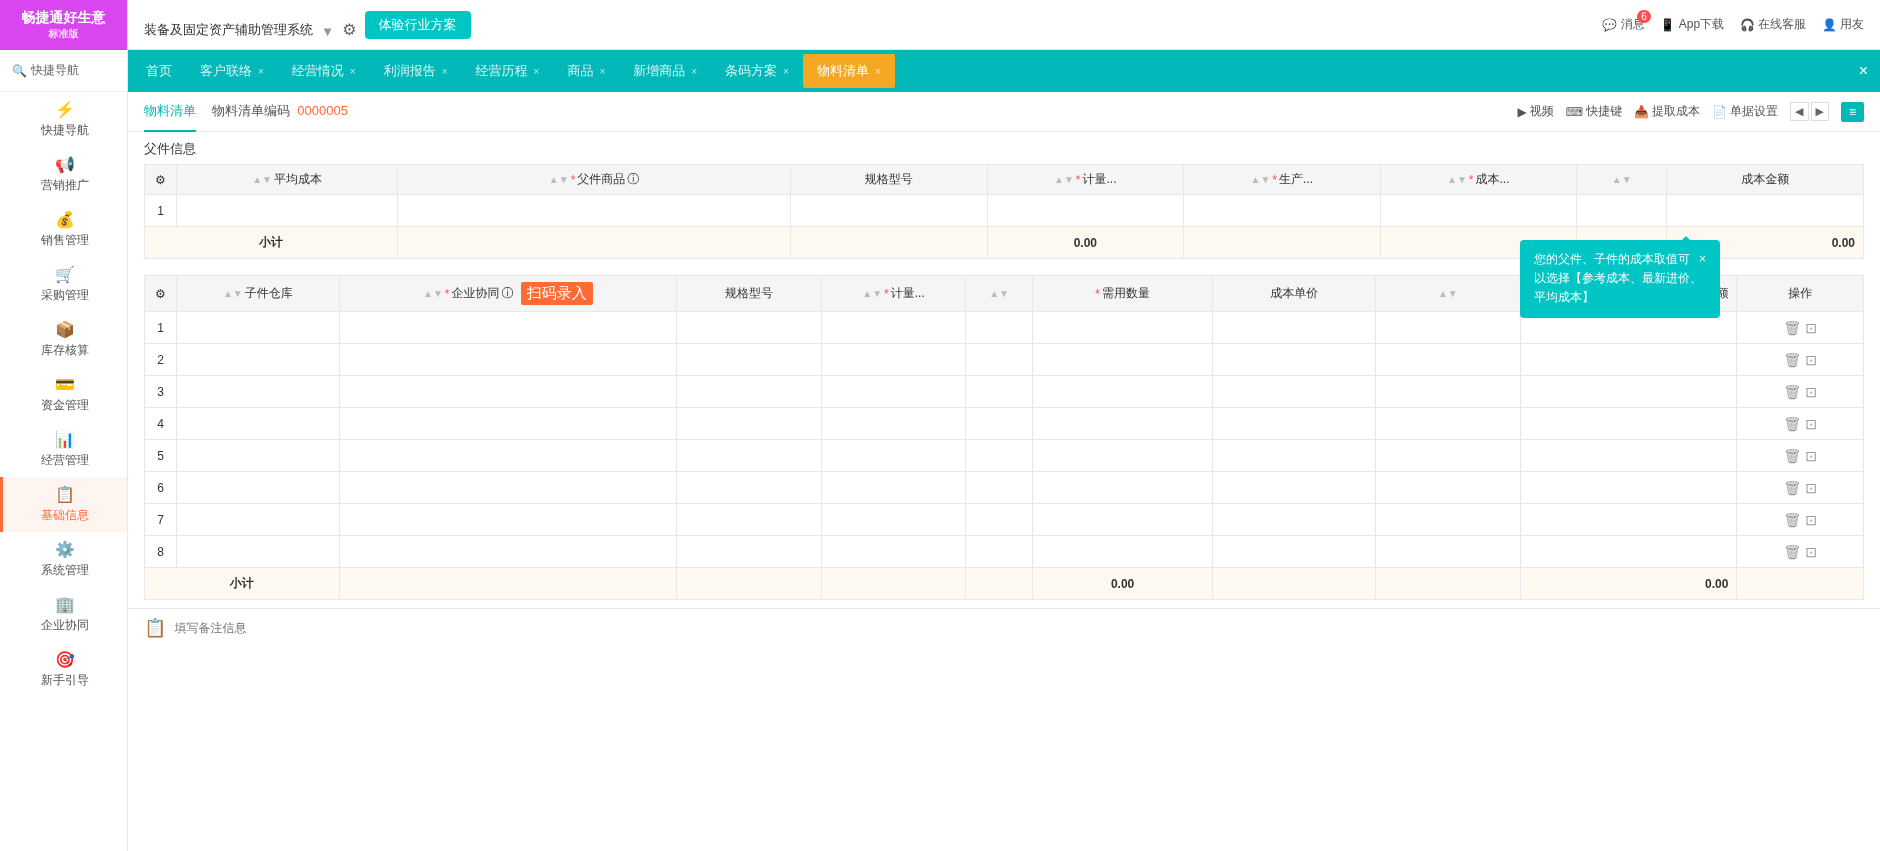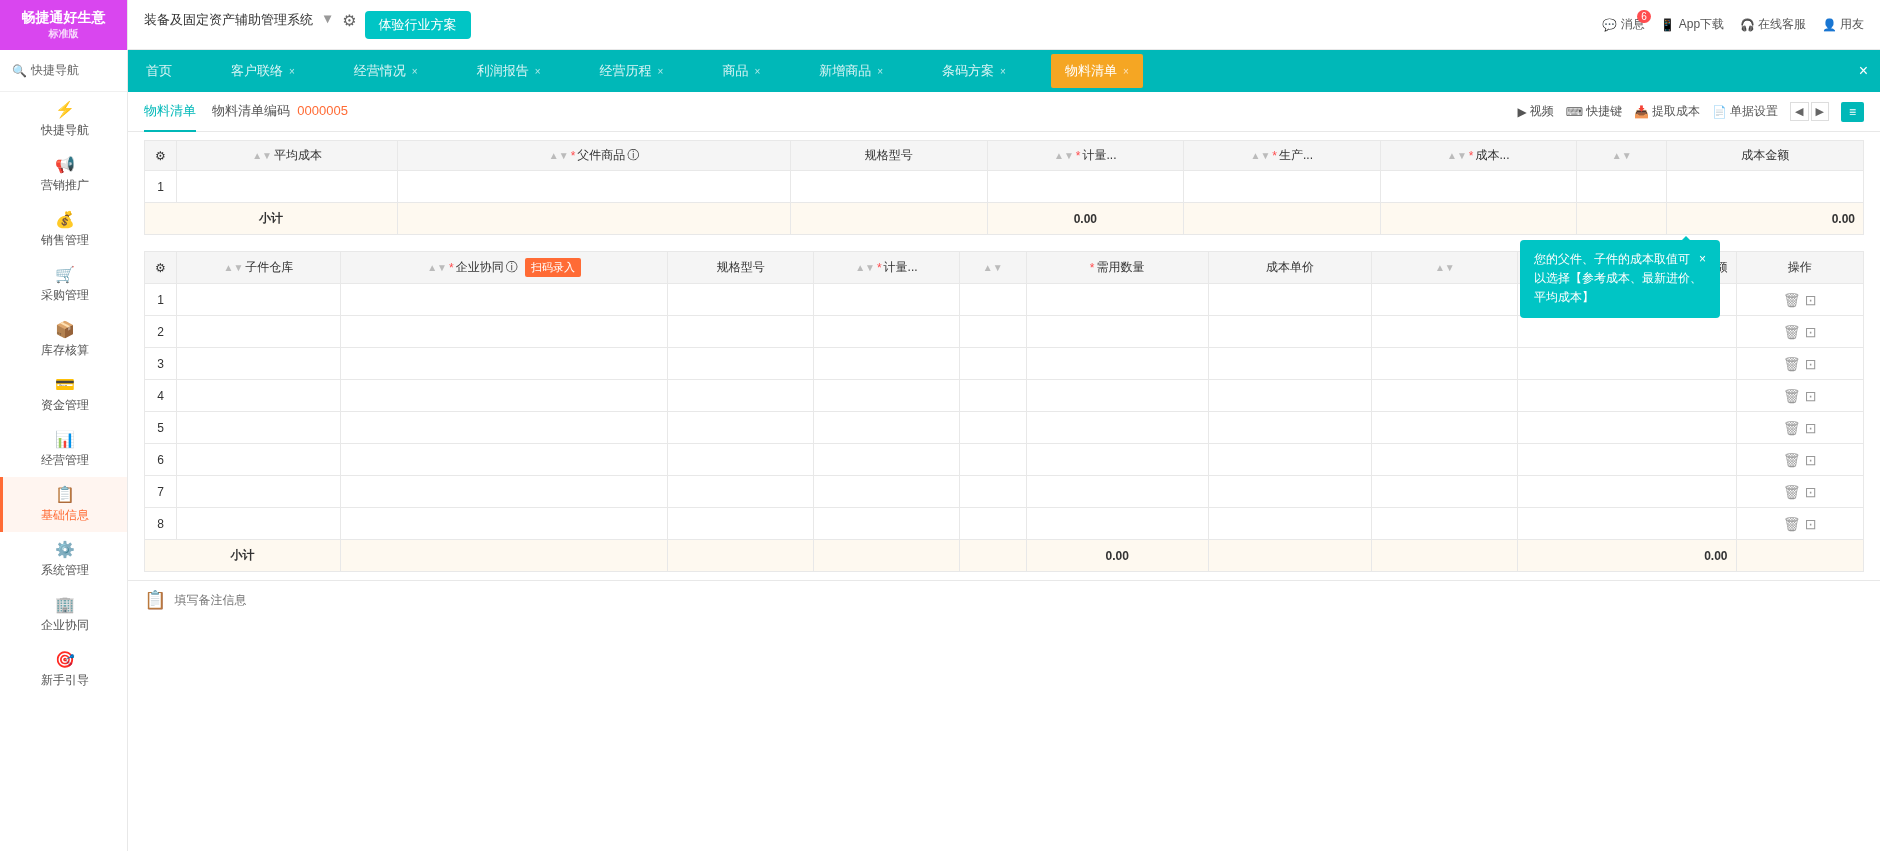--- a/index.html
+++ b/index.html
@@ -70,21 +70,21 @@
     .top-header {
       background: #fff;
       height: 50px;
       display: flex;
       align-items: center;
       justify-content: space-between;
       padding: 0 16px;
       border-bottom: 1px solid #e8e8e8;
       flex-shrink: 0;
     }
-    .top-header-left { display: flex; align-items: flex-start; gap: 8px; }
+    .top-header-left { display: flex; align-items: flex-end; gap: 8px; }
     .system-title { font-size: 13px; color: #333; }
     .dropdown-btn { background: none; border: none; cursor: pointer; color: #999; }
     .settings-btn { background: none; border: none; cursor: pointer; color: #666; font-size: 16px; }
     .trial-btn {
       background: #00c5c5;
       color: white;
       border: none;
       border-radius: 4px;
       padding: 5px 14px;
       cursor: pointer;
@@ -106,21 +106,20 @@
 
     
     .nav-tabs {
       background: #00b8b8;
       display: flex;
       align-items: center;
       height: 42px;
       padding: 0 4px;
       flex-shrink: 0;
       overflow-x: auto;
-      gap: 31px;
     }
     .nav-tab {
       display: flex;
       align-items: center;
       padding: 8px 14px;
       color: rgba(255,255,255,0.85);
       cursor: pointer;
       font-size: 13px;
       gap: 4px;
       white-space: nowrap;
@@ -190,21 +189,21 @@
       height: 32px;
     }
     .subtotal-row td {
       background: #fef9f0 !important;
       font-weight: 700;
     }
     .required-star { color: #ff4d4f; }
     .scan-badge {
       background: #ff6b35;
       color: white;
-      font-size: 11px;
+      font-size: 15px;
       padding: 2px 6px;
       border-radius: 2px;
     }
     .row-num { color: #999; }
     .action-icons { display: flex; gap: 4px; justify-content: center; }
     .action-icon-btn { background: none; border: none; cursor: pointer; color: #999; font-size: 14px; }
 
     
     .tooltip-popup {
       position: absolute;
@@ -418,20 +417,21 @@
         <button class="list-view-btn">≡</button>
       </div>
     </div>
 
     <div class="tooltip-popup">
       <span class="tooltip-close">×</span>
       <span>您的父件、子件的成本取值可以选择【参考成本、最新进价、平均成本】</span>
     </div>
 
     <div class="section">
+      <div class="section-title">父件信息</div>
       <table class="data-table">
         <thead>
           <tr>
             <th class="th-gear"><span>⚙</span></th>
             <th class="th-warehouse">
               <div class="col-header">
                   <span>
                     <span class="sort-icon">▲▼</span>
                   </span> 
                   <span>平均成本</span>

